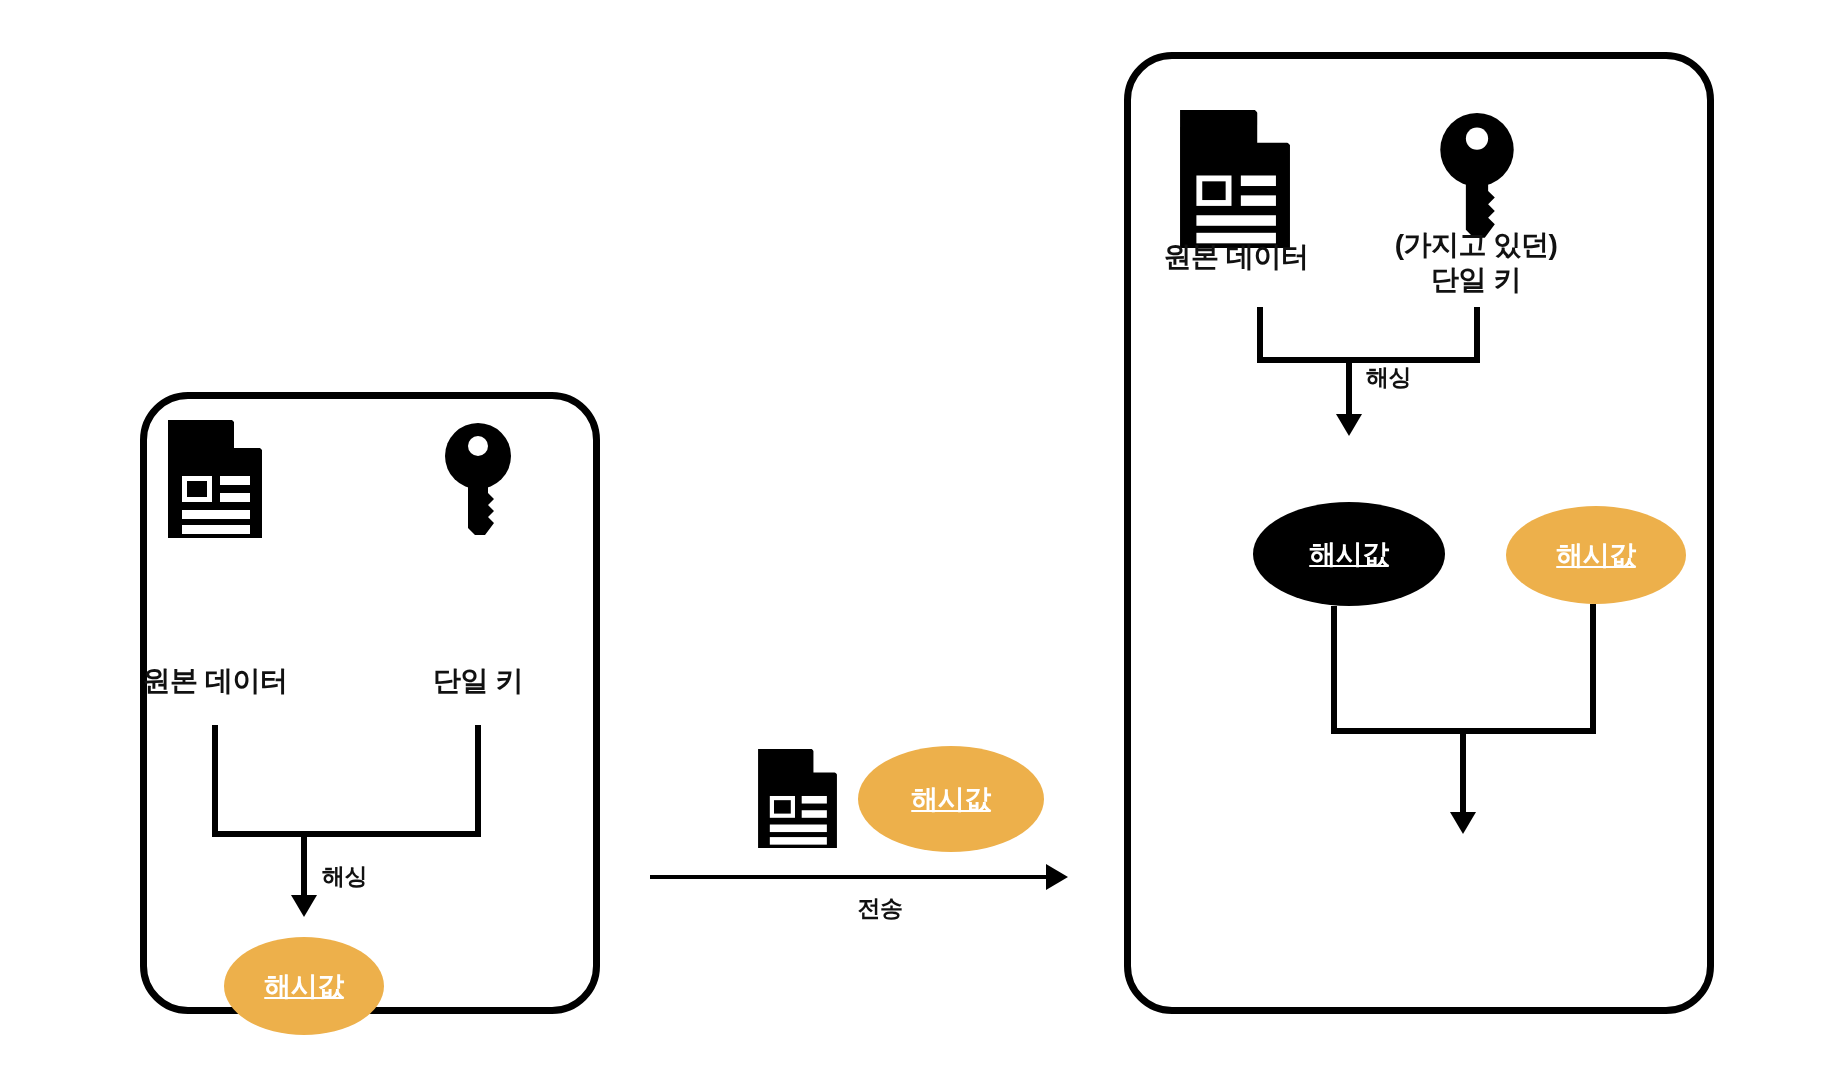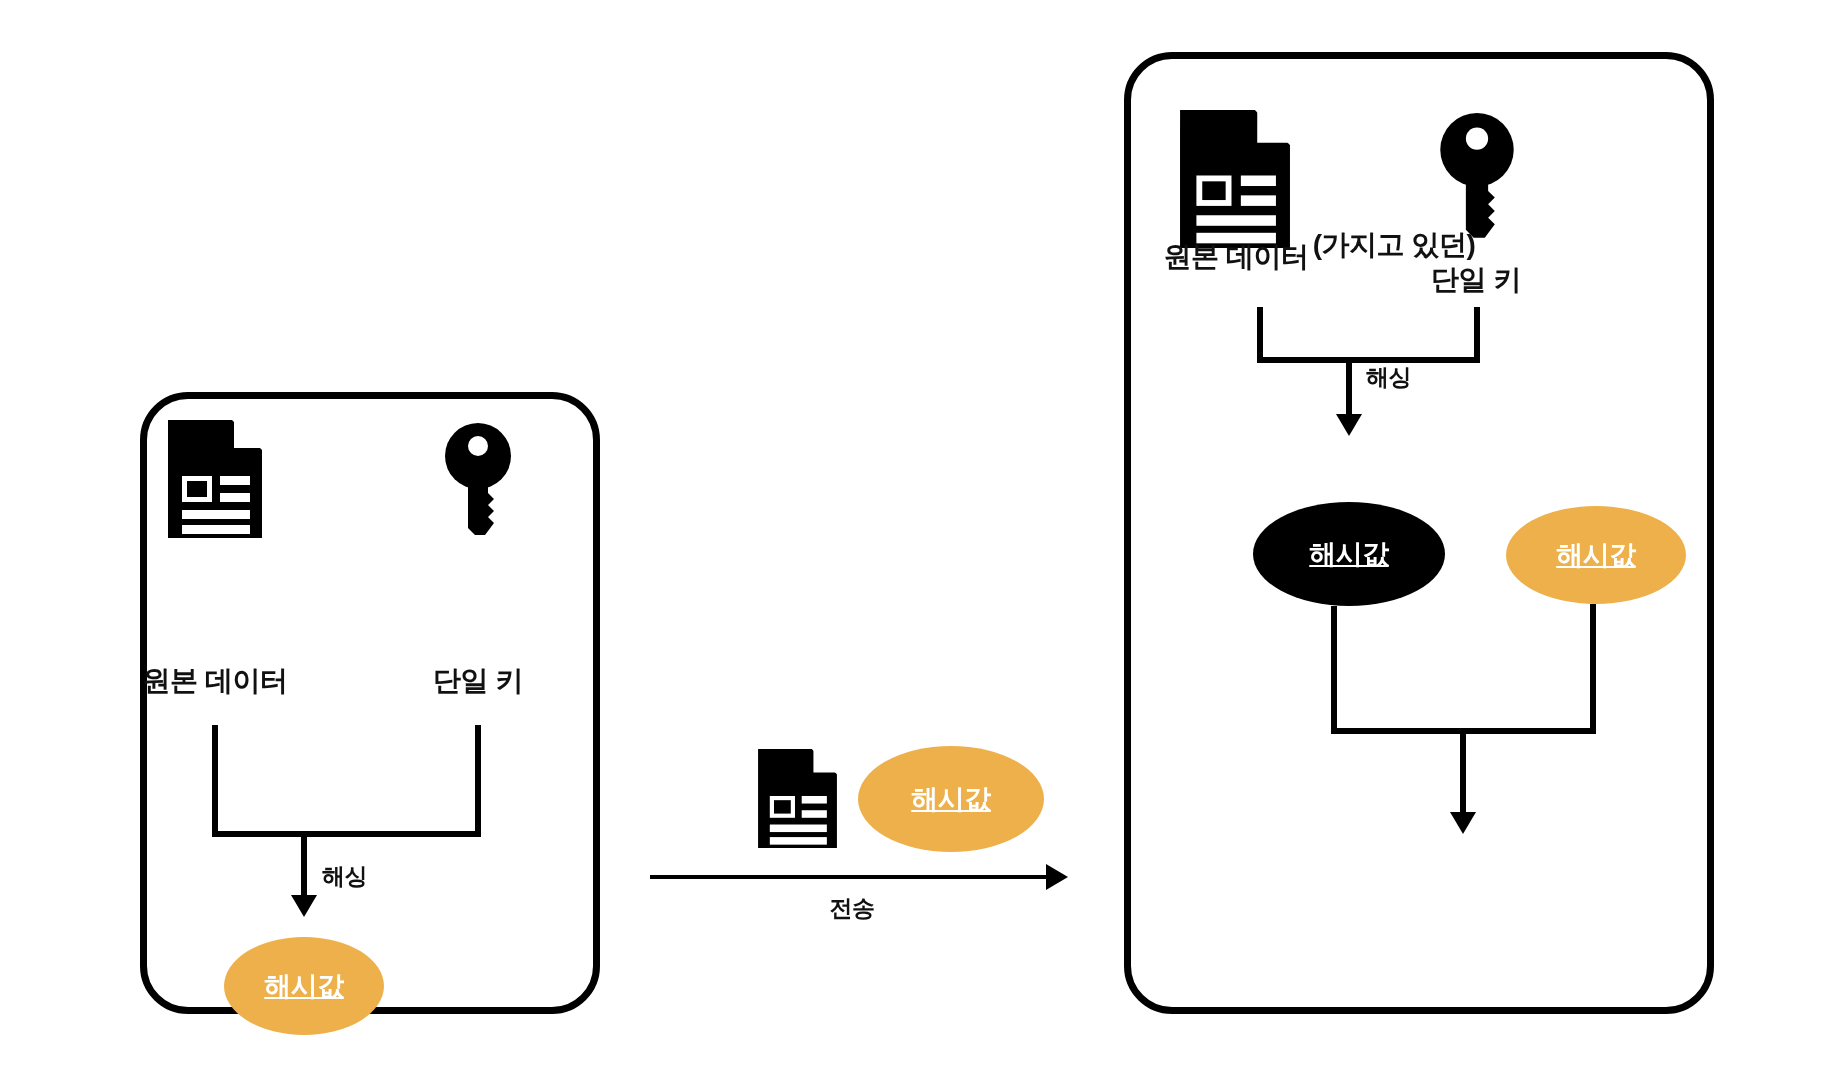--- a/index.html
+++ b/index.html
@@ -149,21 +149,21 @@
     </svg>
   </div>
 
   <div class="chip orange" style="left:858px; top:746px; width:186px; height:106px;">
     <span>해시값</span>
   </div>
 
   <div class="ln hl" style="left:650px; top:875px; width:400px; height:4px;"></div>
   <div class="arrowhead right" style="left:1046px; top:864px;"></div>
 
-  <div class="label lbl-edge center" style="left:852px; top:893px;">전송</div>
+  <div class="label lbl-edge center" style="left:880px; top:893px;">전송</div>
 
   <div class="panel" id="panel-receiver"></div>
 
   <div class="doc" style="left:1180px; top:110px; width:110px; height:138px;">
     <svg viewBox="0 0 94 118" xmlns="http://www.w3.org/2000/svg">
       <path d="M0 0 H64 L94 30 V118 H0 Z" fill="#000000"></path>
       <path d="M66 0 L94 28 H66 Z" fill="#ffffff"></path>
       <rect x="14" y="56" width="30" height="26" fill="#ffffff"></rect>
       <rect x="19" y="61" width="20" height="16" fill="#000000"></rect>
       <rect x="52" y="56" width="30" height="9" fill="#ffffff"></rect>
@@ -176,21 +176,21 @@
   <div class="key" style="left:1438px; top:113px; width:78px; height:128px;">
     <svg viewBox="0 0 70 115" xmlns="http://www.w3.org/2000/svg">
       <circle cx="35" cy="33" r="33" fill="#000000"></circle>
       <circle cx="35" cy="23" r="10" fill="#ffffff"></circle>
       <path d="M25 58 H45 V70 L51 76 L45 82 L51 88 L45 94 L51 100 L42 112 H32 L25 105 Z" fill="#000000"></path>
     </svg>
   </div>
 
   <div class="label lbl-item center" style="left:1236px; top:238px;">원본 데이터</div>
 
-  <div class="label lbl-item center" style="left:1394px; top:226px;">(가지고 있던)</div>
+  <div class="label lbl-item center" style="left:1476px; top:226px;">(가지고 있던)</div>
   <div class="label lbl-item center" style="left:1476px; top:261px;">단일 키</div>
 
   <div class="ln vl" style="left:1257px; top:307px; height:56px;"></div>
   <div class="ln vl" style="left:1474px; top:307px; height:56px;"></div>
   <div class="ln hl" style="left:1257px; top:357px; width:223px;"></div>
   <div class="ln vl" style="left:1346px; top:357px; height:63px;"></div>
   <div class="arrowhead" style="left:1336px; top:414px;"></div>
 
   <div class="label lbl-edge" style="left:1366px; top:362px;">해싱</div>
 

